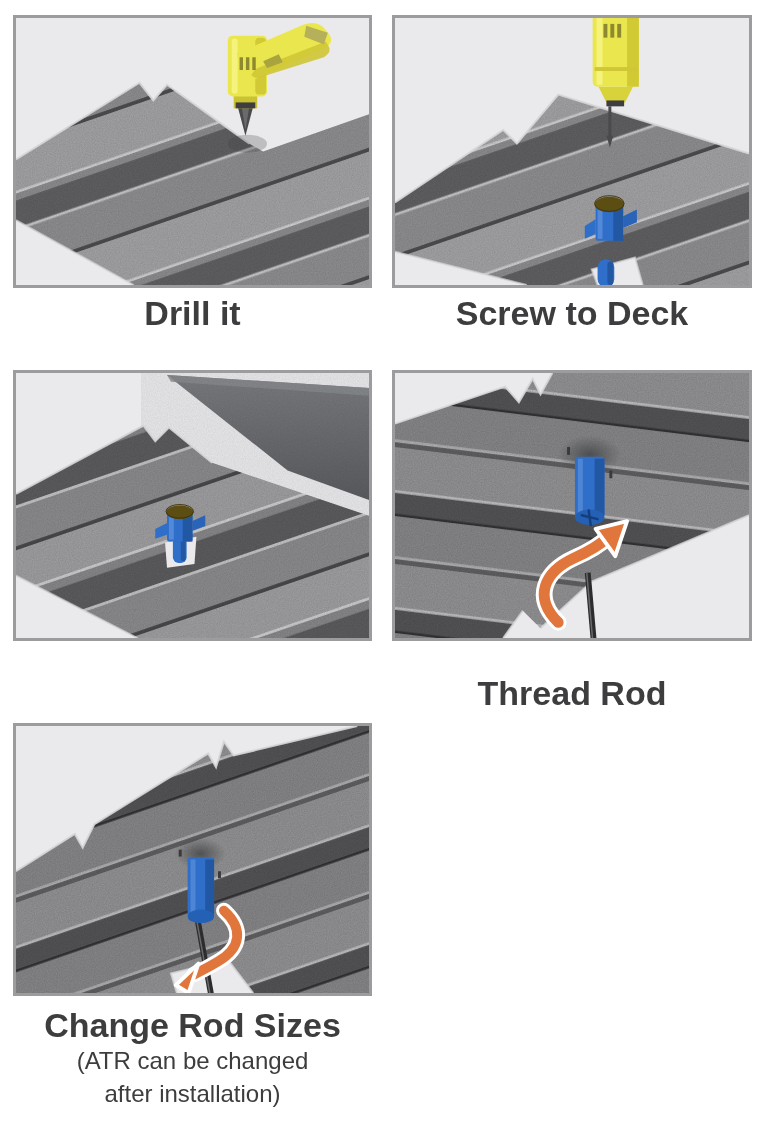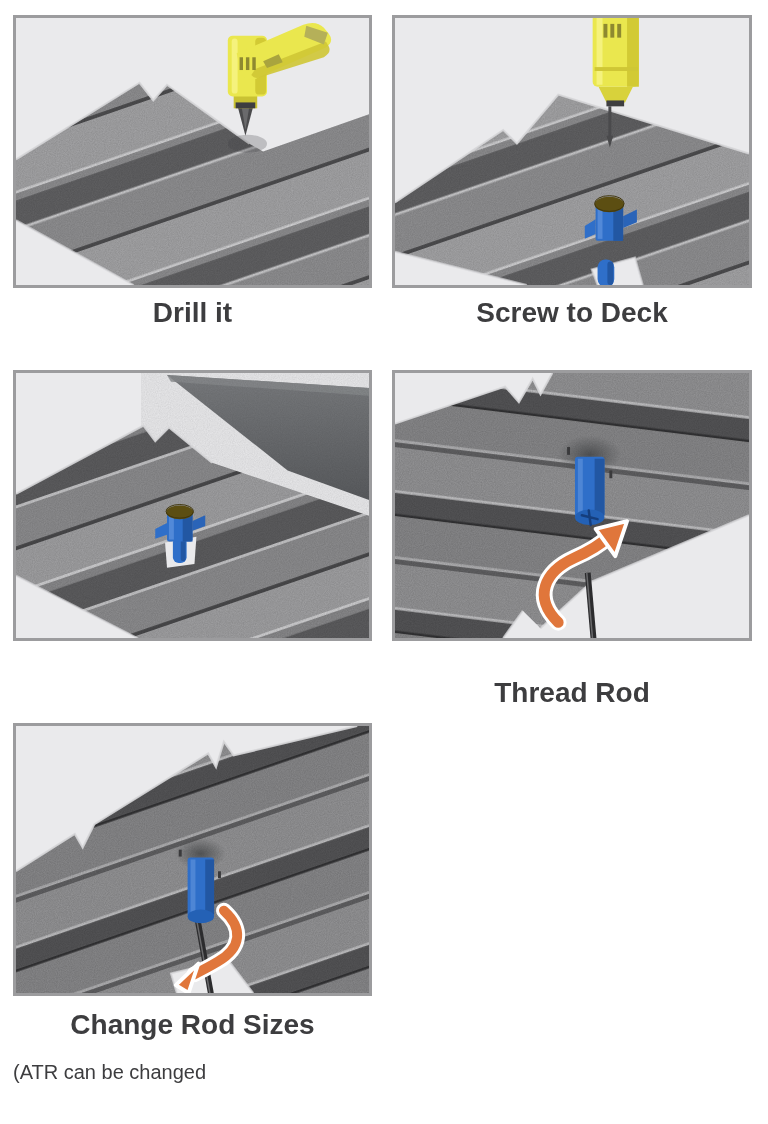--- a/index.html
+++ b/index.html
@@ -5,27 +5,27 @@
   html,body{margin:0;padding:0;background:#ffffff;}
   .page{position:relative;width:768px;height:1124px;background:#ffffff;overflow:hidden;
         font-family:"Liberation Sans", sans-serif;}
   .panel{position:absolute;box-sizing:border-box;border:3px solid #9c9c9e;background:#eaeaec;}
   .panel svg{display:block;width:100%;height:100%;}
   .p1{left:13px;top:15px;width:359px;height:273px;}
   .p2{left:392px;top:15px;width:360px;height:273px;}
   .p3{left:13px;top:370px;width:359px;height:271px;}
   .p4{left:392px;top:370px;width:360px;height:271px;}
   .p5{left:13px;top:723px;width:359px;height:273px;}
-  .cap{position:absolute;text-align:center;color:#3d3d3f;font-weight:bold;font-size:28px;line-height:32px;}
+  .cap{position:absolute;text-align:center;color:#3d3d3f;font-weight:bold;font-size:34px;line-height:32px;}
   .c1{left:13px;top:297px;width:359px;}
   .c2{left:392px;top:297px;width:360px;}
   .c3{left:13px;top:653px;width:359px;}
   .c4{left:392px;top:653px;width:360px;margin-top:24px;}
   .c5{left:13px;top:1009px;width:359px;}
-  .sub{position:absolute;color:#3d3d3f;font-weight:normal;font-size:20px;line-height:33px;margin-top:12px;}
+  .sub{position:absolute;text-align:center;color:#3d3d3f;font-weight:normal;font-size:24px;line-height:33px;}
   .s5{left:13px;top:1044px;width:359px;}
 </style>
 </head>
 <body>
 
 <div class="page">
 
   <div class="panel p1">
     <svg viewBox="0 0 360 272" preserveAspectRatio="none">
       <defs>
@@ -295,15 +295,16 @@
       <g>
         <path d="M212,188 C232,206 230,226 206,240 C196,246 188,250 182,253" fill="none" stroke="#ffffff" stroke-width="16" stroke-linecap="round"></path>
         <path d="M212,188 C232,206 230,226 206,240 C196,246 188,250 182,253" fill="none" stroke="#e0763b" stroke-width="10" stroke-linecap="round"></path>
         <polygon points="163,264 186,242 176,272" fill="#e0763b" stroke="#ffffff" stroke-width="4" stroke-linejoin="round"></polygon>
       </g>
     </svg>
   </div>
   <div class="cap c5">Change Rod Sizes</div>
   <div class="sub s5">
     <div>(ATR can be changed</div>
+    <div>after installation)</div>
   </div>
 
 </div>
 
 </body></html>

